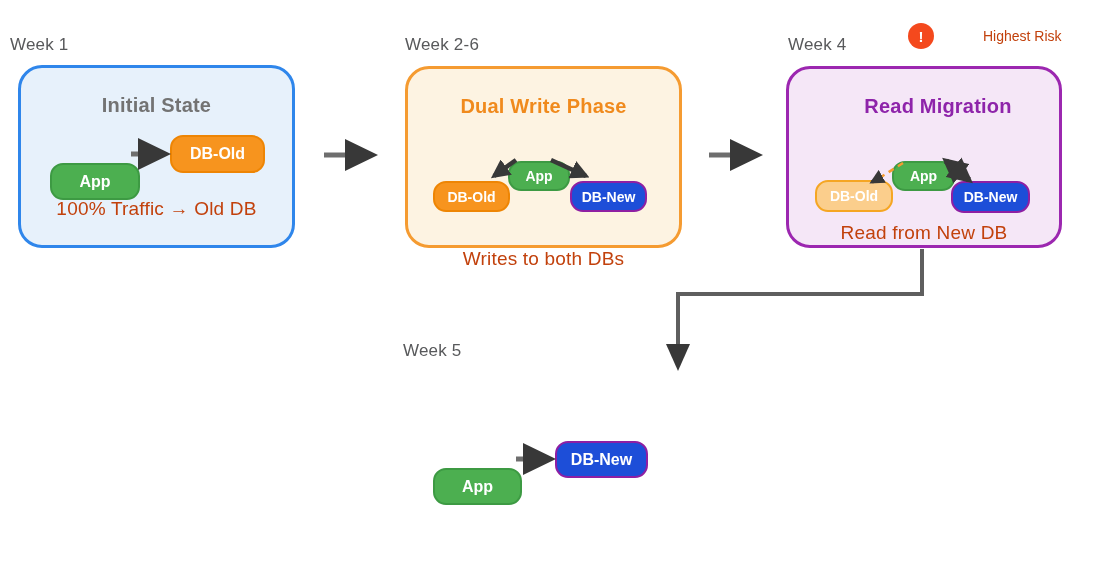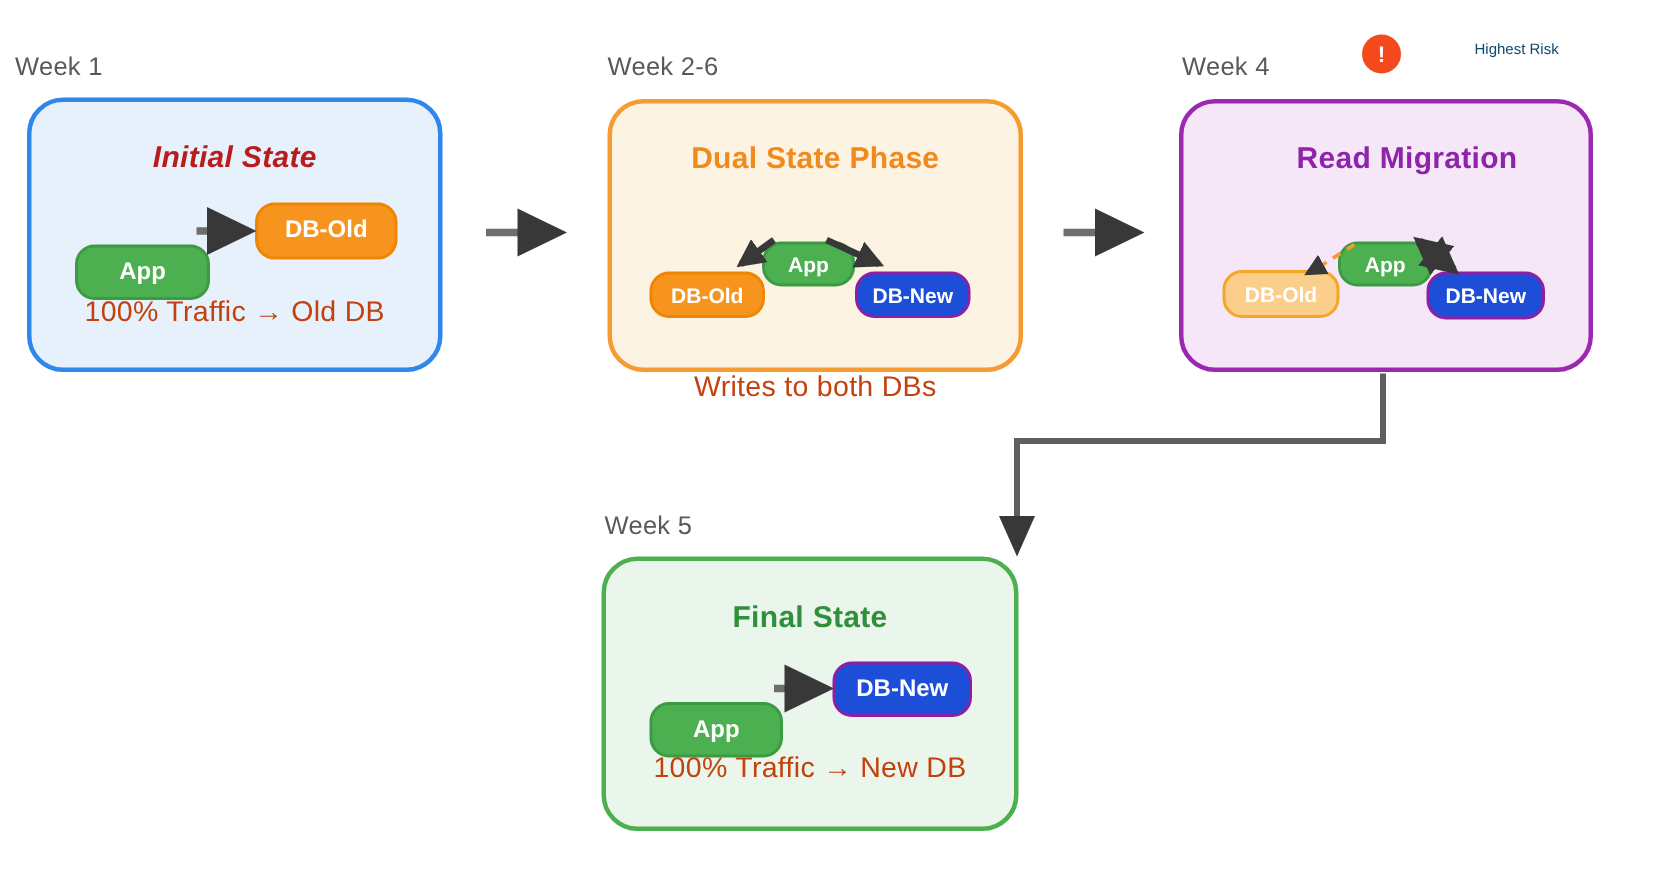--- a/index.html
+++ b/index.html
@@ -28,21 +28,21 @@
   .phase-box.purple { border-color: #9C27B0; background: #F5E7F7; }
   .phase-box.green  { border-color: #4CAF50; background: #EAF5EB; }
   .phase-title {
     position: absolute;
     left: 0; right: 0;
     text-align: center;
     font-size: 20px;
     font-weight: bold;
     letter-spacing: 0.2px;
   }
-  .phase-title.blue   { color: #b91c1c; font-style: italic; }
+  .phase-title.blue   { color: #737373; }
   .phase-title.orange { color: #F08A1D; }
   .phase-title.purple { color: #8E24AA; margin-left: 28px; }
   .phase-title.green  { color: #2F8F3C; }
   .phase-caption {
     position: absolute;
     left: 0; right: 0;
     text-align: center;
     font-size: 19px;
     color: #c2410c;
     letter-spacing: 0.2px;
@@ -71,22 +71,22 @@
     color: #ffffff;
     font-weight: bold;
     font-size: 15px;
     display: flex;
     align-items: center;
     justify-content: center;
   }
   .risk-label {
     position: absolute;
     left: 983px; top: 28px;
-    font-size: 10px;
-    color: #0c4a6e;
+    font-size: 14px;
+    color: #c2410c;
   }
   .arrows-overlay {
     position: absolute;
     left: 0; top: 0;
     width: 1106px; height: 580px;
     pointer-events: none;
   }
 </style>
 </head>
 <body>
@@ -104,38 +104,35 @@
   <div class="risk-label">Highest Risk</div>
 
   <div class="phase-box blue" style="left:18px; top:65px; width:277px; height:183px;">
     <div class="phase-title blue" style="top:26px;">Initial State</div>
     <div class="phase-caption" style="top:130px;">100% Traffic → Old DB</div>
   </div>
   <div class="node green lg" style="left:50px; top:136px; width:90px; height:37px;">App</div>
   <div class="node orange lg" style="left:170px; top:135px; width:95px; height:38px;">DB-Old</div>
 
   <div class="phase-box orange" style="left:405px; top:66px; width:277px; height:182px;">
-    <div class="phase-title orange" style="top:26px;">Dual State Phase</div>
+    <div class="phase-title orange" style="top:26px;">Dual Write Phase</div>
     <div class="phase-caption" style="top:152px;margin-top:27px;">Writes to both DBs</div>
   </div>
   <div class="node green sm" style="left:508px; top:134px; width:62px; height:30px;">App</div>
   <div class="node orange sm" style="left:433px; top:181px; width:77px; height:31px;">DB-Old</div>
   <div class="node purple sm" style="left:570px; top:181px; width:77px; height:31px;">DB-New</div>
 
   <div class="phase-box purple" style="left:786px; top:66px; width:276px; height:182px;">
     <div class="phase-title purple" style="top:26px;">Read Migration</div>
+    <div class="phase-caption" style="top:153px;">Read from New DB</div>
   </div>
   <div class="node green sm" style="left:892px; top:134px; width:63px; height:30px;">App</div>
   <div class="node orange-faded sm" style="left:815px; top:180px; width:78px; height:32px;">DB-Old</div>
   <div class="node purple sm" style="left:951px; top:181px; width:79px; height:32px;">DB-New</div>
 
-  <div class="phase-box green" style="left:401px; top:371px; width:278px; height:183px;">
-    <div class="phase-title green" style="top:27px;">Final State</div>
-    <div class="phase-caption" style="top:128px;">100% Traffic → New DB</div>
-  </div>
   <div class="node green lg" style="left:433px; top:441px; width:89px; height:37px;">App</div>
   <div class="node purple lg" style="left:555px; top:441px; width:93px; height:37px;">DB-New</div>
 
   <svg class="arrows-overlay" viewBox="0 0 1106 580">
     <defs>
       <marker id="ah" viewBox="0 0 10 10" refX="8" refY="5" markerWidth="4.2" markerHeight="4.2" orient="auto-start-reverse" markerUnits="strokeWidth">
         <path d="M0,0 L10,5 L0,10 Z" fill="#383838"></path>
       </marker>
     </defs>
 

